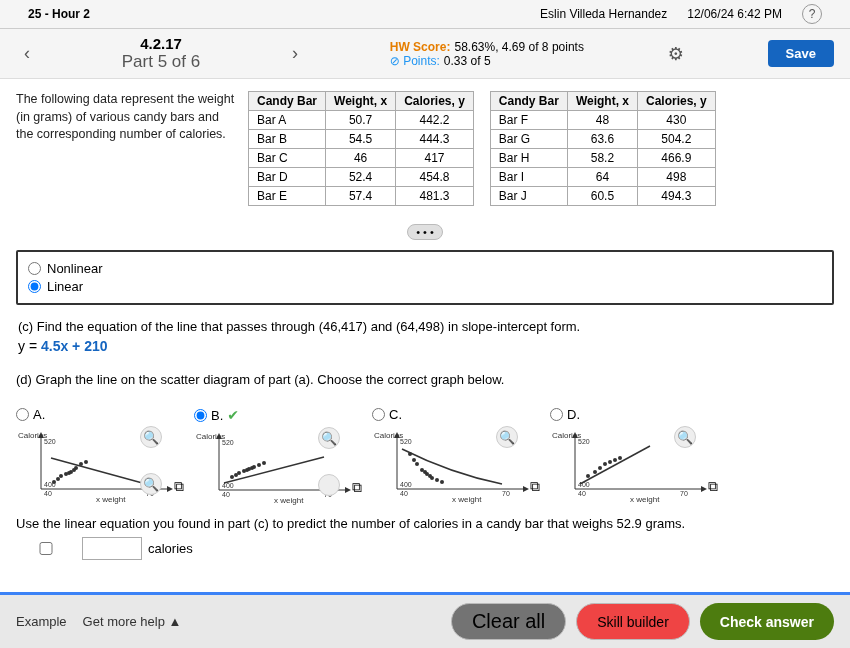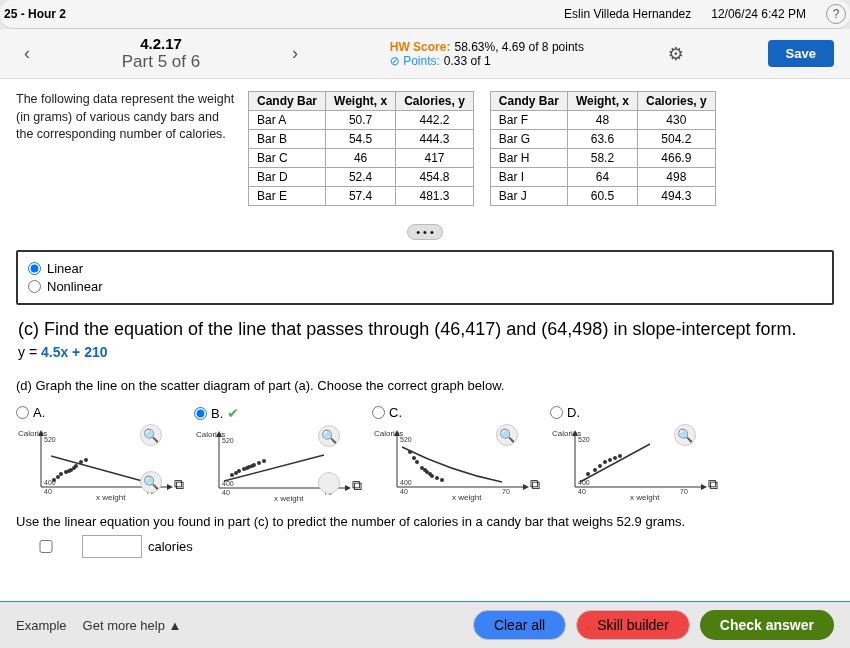--- a/index.html
+++ b/index.html
@@ -8,25 +8,24 @@
       font-size: 13px;
       background: #e8e8e8;
       width: 850px;
       min-height: 648px;
       overflow: hidden;
     }
     .top-bar {
       display: flex;
       justify-content: space-between;
       align-items: center;
-      padding: 4px 4px;
+      padding: 4px 28px;
       background: #f5f5f5;
       border-bottom: 1px solid #ccc;
       font-size: 12px;
-      border-radius: 13px;
     }
     .top-bar-left { font-weight: bold; }
     .top-bar-right { display: flex; align-items: center; gap: 20px; }
     .nav-bar {
       display: flex;
       align-items: center;
       justify-content: space-between;
       background: #f5f5f5;
       padding: 6px 16px;
       border-bottom: 1px solid #ddd;
@@ -126,36 +125,36 @@
       align-items: center;
       gap: 6px;
       margin: 3px 0;
       font-size: 13px;
     }
     .radio-option input[type=radio] { cursor: pointer; }
     .section-c {
       margin-top: 10px;
       padding: 4px 2px;
     }
-    .section-c .question { font-size: 18px; margin-bottom: 4px; }
+    .section-c .question { font-size: 13px; margin-bottom: 4px; }
     .equation-display {
       font-size: 14px;
       margin: 4px 0;
     }
     .equation-highlight {
       color: #1565c0;
       font-weight: bold;
     }
     .equation-note {
       font-size: 11.5px;
       color: #444;
       margin-top: 2px;
     }
     .section-d { margin-top: 10px; }
-    .section-d .question { font-size: 13px; margin-bottom: 12px; }
+    .section-d .question { font-size: 13px; margin-bottom: 20px; }
     .graphs-row {
       display: flex;
       gap: 8px;
       margin-bottom: 8px;
     }
     .graph-option {
       display: flex;
       flex-direction: column;
       align-items: flex-start;
     }
@@ -185,34 +184,34 @@
       border: 1px solid #aaa;
       padding: 3px 6px;
       font-size: 13px;
     }
     .bottom-bar {
       display: flex;
       align-items: center;
       justify-content: space-between;
       background: #e8e8e8;
       padding: 8px 16px;
-      border-top: 1px solid #3b82f6;
+      border-top: 3px solid #3b82f6;
       position: fixed;
       bottom: 0;
       width: 850px;
     }
     .bottom-left { display: flex; gap: 16px; font-size: 13px; }
     .bottom-left span { cursor: pointer; color: #333; }
     .bottom-right { display: flex; gap: 10px; }
     .clear-btn {
-      background: #3b82f6;
+      background: #737373;
       border: 1px solid #bbb;
       border-radius: 20px;
       padding: 6px 20px;
-      font-size: 14px;
+      font-size: 20px;
       cursor: pointer;
     }
     .skill-btn {
       background: #ef4444;
       border: 1px solid #bbb;
       border-radius: 20px;
       padding: 6px 20px;
       font-size: 14px;
       cursor: pointer;
     }
@@ -274,21 +273,21 @@
     <span class="part-subtitle">Part 5 of 6</span>
   </div>
   <button class="nav-arrow">›</button>
   <div class="nav-score">
     <div class="score-line">
       <span class="hw-badge">HW Score:</span>
       <span>58.63%, 4.69 of 8 points</span>
     </div>
     <div class="score-line">
       <span class="points-badge">⊘ Points:</span>
-      <span>0.33 of 1</span>
+      <span>0.33 of 5</span>
     </div>
   </div>
   <span class="gear-icon">⚙</span>
   <button class="save-btn">Save</button>
 </div>
 
 <div class="main-content">
 
   <div style="display:flex; align-items:flex-start; margin-bottom:8px;">
     <div class="question-intro">The following data represent the weight (in grams) of various candy bars and the corresponding number of calories.</div>
@@ -367,26 +366,26 @@
             </tr>
           </tbody>
       </table>
     </div>
   </div>
 
   <button class="more-btn">• • •</button>
 
   <div class="section-b">
     <div class="radio-option">
+      <input type="radio" name="relation" style="">
+      <span>Nonlinear</span>
+    </div>
+    <div class="radio-option">
       <input type="radio" name="relation" checked="" style="">
       <span>Linear</span>
-    </div>
-    <div class="radio-option">
-      <input type="radio" name="relation" style="">
-      <span>Nonlinear</span>
     </div>
   </div>
 
   <div class="section-c">
     <div class="question">(c) Find the equation of the line that passes through (46,417) and (64,498) in slope-intercept form.</div>
     <div class="equation-display">
       <span>y =</span>
       <span class="equation-highlight">4.5x + 210</span>
     </div>
   </div>

